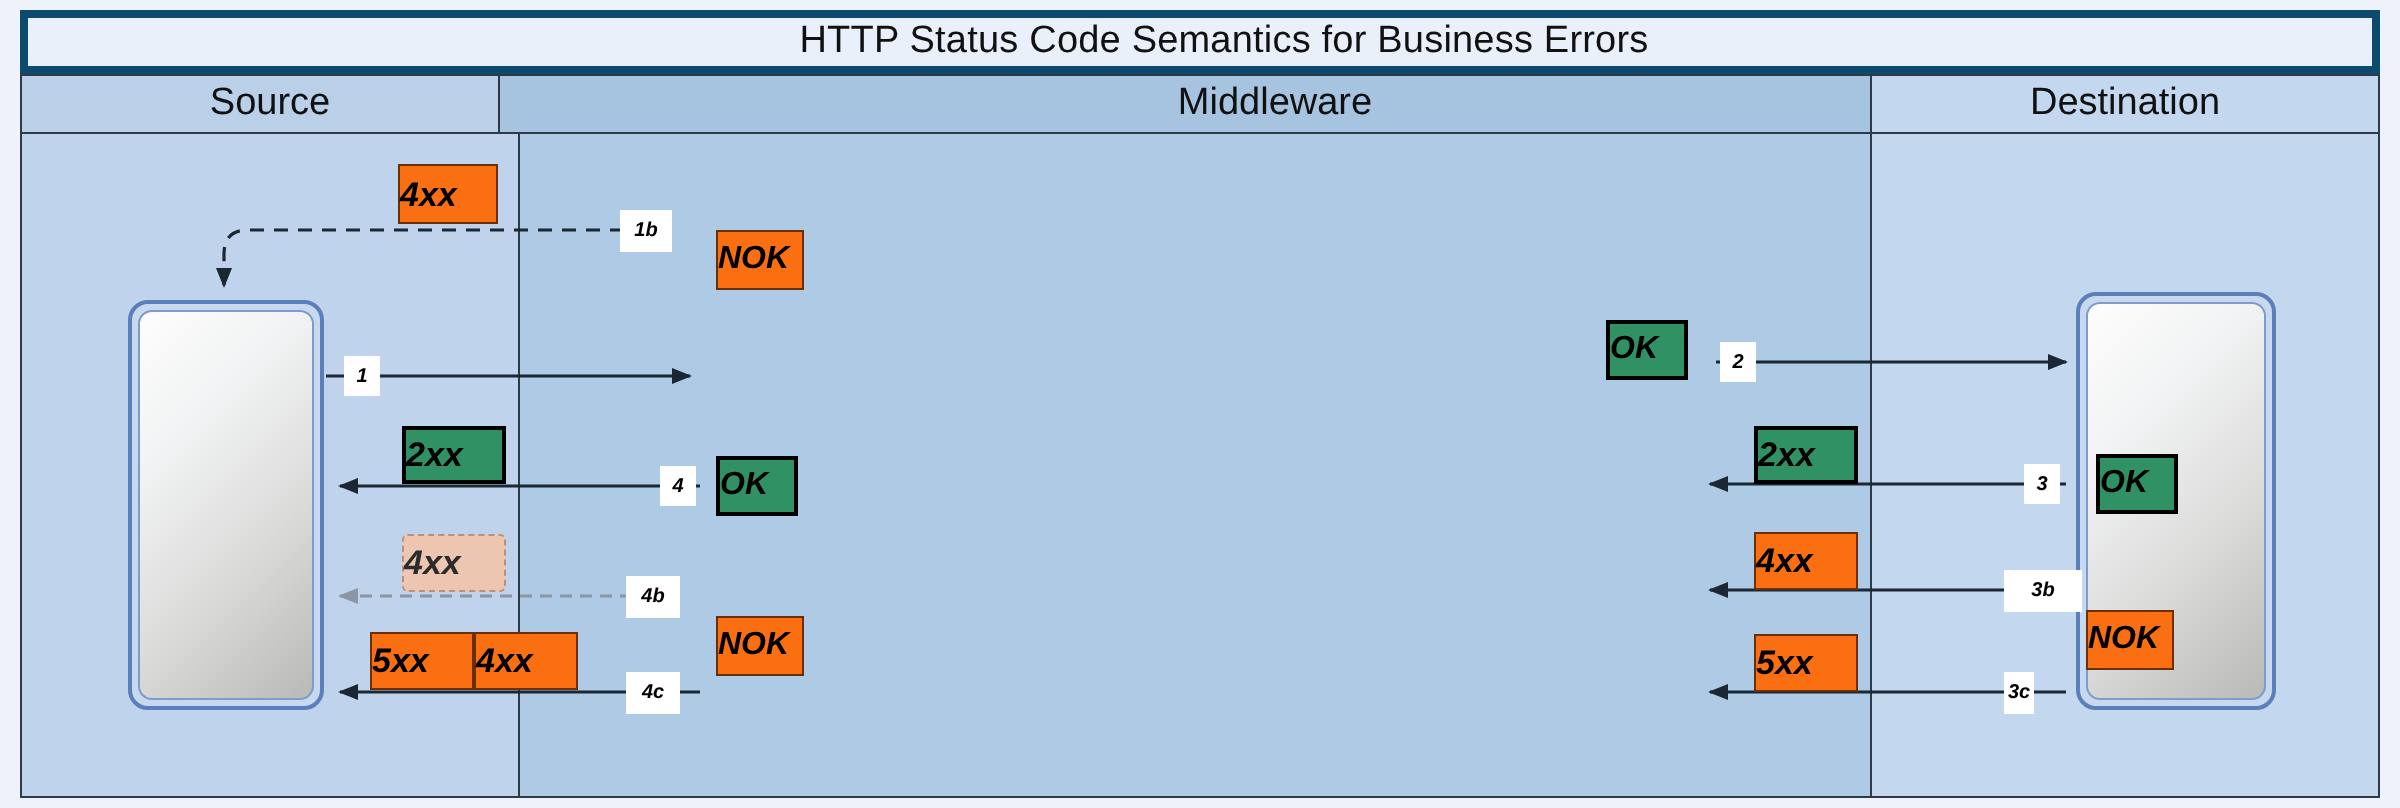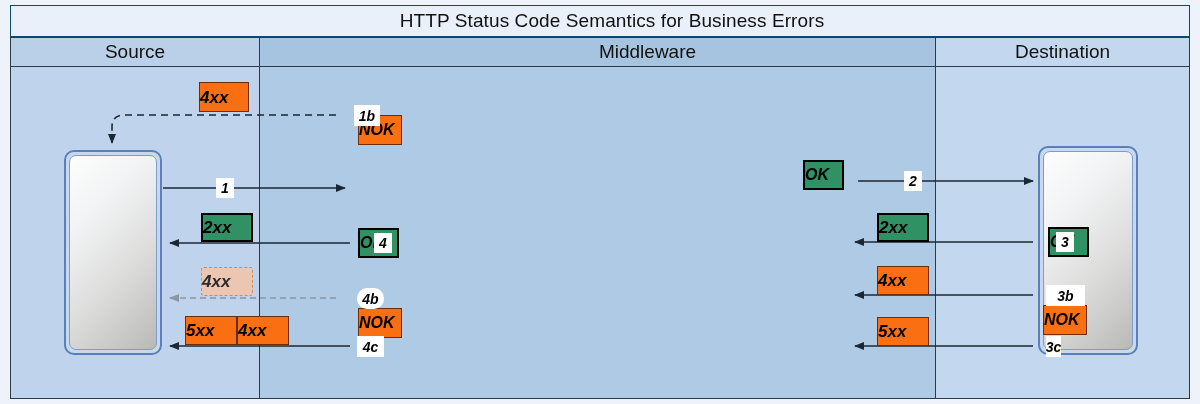--- a/index.html
+++ b/index.html
@@ -17,37 +17,37 @@
 
   
   .frame{
     position:absolute;left:10px;top:5px;width:1180px;height:394px;
     border:1px solid #2d3a48;
     box-sizing:border-box;
     background:#c3d6ec;
   }
   .title-bar{
     position:absolute;left:10px;top:5px;width:1180px;height:32px;
-    border:1px solid #0c4a6e;
+    border:4px solid #0c4a6e;
     box-sizing:border-box;
     background:#e9f0fa;
     display:flex;align-items:center;justify-content:center;
     font-size:19px;color:#111;
     letter-spacing:.1px;
     padding-left:24px;
   }
   .col-head{
     position:absolute;top:37px;height:30px;
     border:1px solid #2d3a48;
     box-sizing:border-box;
     display:flex;align-items:center;justify-content:center;
     font-size:19px;color:#111;
   }
   #head-source{left:10px;width:250px;background:#b9d0e8;justify-content:center;}
-  #head-middleware{left:259px;width:777px;background:#a6c4e0;}
+  #head-middleware{left:249px;width:777px;background:#a6c4e0;}
   #head-destination{left:935px;width:255px;background:#c3d8ee;}
 
   
   .lane{
     position:absolute;top:67px;height:332px;
     box-sizing:border-box;
     border-left:1px solid #2d3a48;
     border-right:1px solid #2d3a48;
     border-bottom:1px solid #2d3a48;
   }
@@ -106,25 +106,24 @@
   .badge.green{background:#2f9164;border:2px solid #000000;}
   .badge.faded{
     background:#edc6b1;border:1px dashed #b99079;color:#2b2b2b;
   }
 
   
   .step{
     position:absolute;
     background:#ffffff;
     font-style:italic;font-weight:bold;
-    font-size:14px;color:#000;
+    font-size:10px;color:#000;
     display:flex;align-items:center;justify-content:center;
     box-sizing:border-box;
     padding:1px 3px;
-    margin-left:44px;
   }
 </style>
 </head>
 <body>
 
 <div id="diagram">
 
   <div class="frame"></div>
 
   <div class="lane" id="lane-source"></div>
@@ -259,21 +258,21 @@
   </div>
 
   <div class="step" style="left:1002px;top:336px;width:15px;height:21px;">
     <span>3c</span>
   </div>
 
   <div class="step" style="left:330px;top:233px;width:18px;height:20px;">
     <span>4</span>
   </div>
 
-  <div class="step" style="left:313px;top:288px;width:27px;height:21px;border-radius:10px;">
+  <div class="step" style="left:313px;top:288px;width:27px;height:21px;">
     <span>4b</span>
   </div>
 
   <div class="step" style="left:313px;top:336px;width:27px;height:21px;">
     <span>4c</span>
   </div>
 
 </div>
 
 </body></html>

